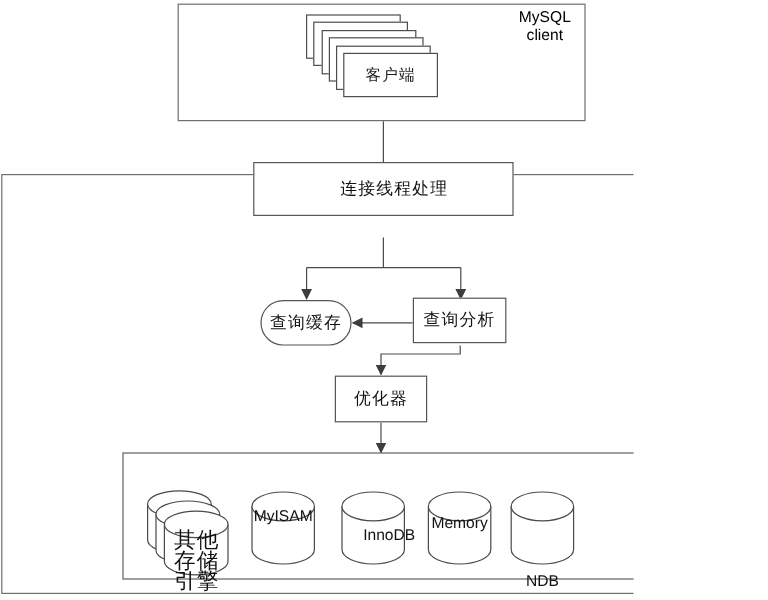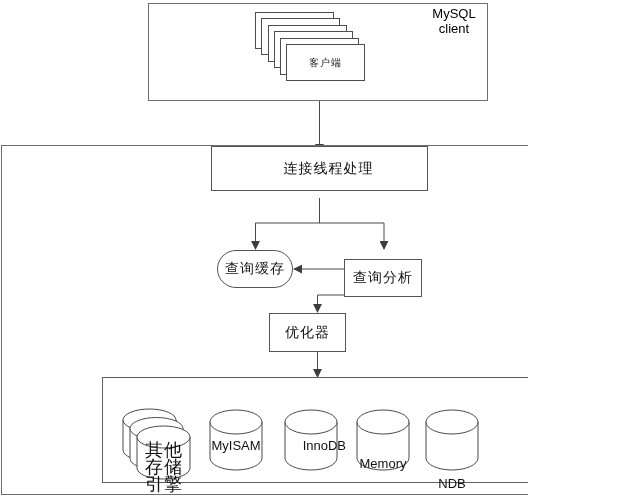--- a/index.html
+++ b/index.html
@@ -40,21 +40,21 @@
   .stack-card {
     position: absolute;
     width: 79px;
     height: 37px;
     border: 1px solid #4d4d4d;
     background: #ffffff;
     box-sizing: border-box;
     display: flex;
     align-items: center;
     justify-content: center;
-    font-size: 10px;
+    font-size: 13px;
     letter-spacing: 1px;
   }
 
   
   .wires { position: absolute; left: 0; top: 0; pointer-events: none; }
 
   
   .cyl-label {
     position: absolute;
     text-align: center;
@@ -128,37 +128,37 @@
   <div class="stack-card" style="left:261px; top:18px;"></div>
   <div class="stack-card" style="left:268px; top:25px;"></div>
   <div class="stack-card" style="left:274px; top:31px;"></div>
   <div class="stack-card" style="left:280px; top:38px;"></div>
   <div class="stack-card" style="left:286px; top:44px;">
     <span>客户端</span>
   </div>
 
   <div class="abs area-box" style="left:1px; top:145px; width:636px; height:350px;"></div>
 
-  <div class="abs node-box" style="left:211px; top:146px; width:217px; height:45px;padding-left:18px;">
+  <div class="abs node-box" style="left:211px; top:135px; width:217px; height:45px;padding-left:18px;">
     <span>连接线程处理</span>
   </div>
 
   <div class="abs node-box" style="left:217px; top:250px; width:76px; height:38px;border-radius:19px;">
     <span>查询缓存</span>
   </div>
 
-  <div class="abs node-box" style="left:344px; top:259px; width:78px; height:38px;">
+  <div class="abs node-box" style="left:344px; top:248px; width:78px; height:38px;">
     <span>查询分析</span>
   </div>
 
-  <div class="abs node-box" style="left:269px; top:313px; width:77px; height:39px;">
+  <div class="abs node-box" style="left:279px; top:313px; width:77px; height:39px;">
     <span>优化器</span>
   </div>
 
   <div class="abs area-box" style="left:102px; top:377px; width:431px; height:106px; border-color:#5f5f5f;"></div>
 
   <div class="cyl-label cjk" style="left:141px; top:442px; width:46px;">其他存储引擎</div>
-  <div class="cyl-label" style="left:201px; top:438px; width:70px;">MyISAM</div>
+  <div class="cyl-label" style="left:201px; top:422px; width:70px;">MyISAM</div>
   <div class="cyl-label" style="left:276px; top:438px; width:70px;text-align:right;">InnoDB</div>
-  <div class="cyl-label" style="left:348px; top:456px; width:70px;">Memory</div>
+  <div class="cyl-label" style="left:348px; top:428px; width:70px;">Memory</div>
   <div class="cyl-label" style="left:417px; top:438px; width:70px;margin-top:38px;">NDB</div>
 
 </div>
 
 </body></html>

